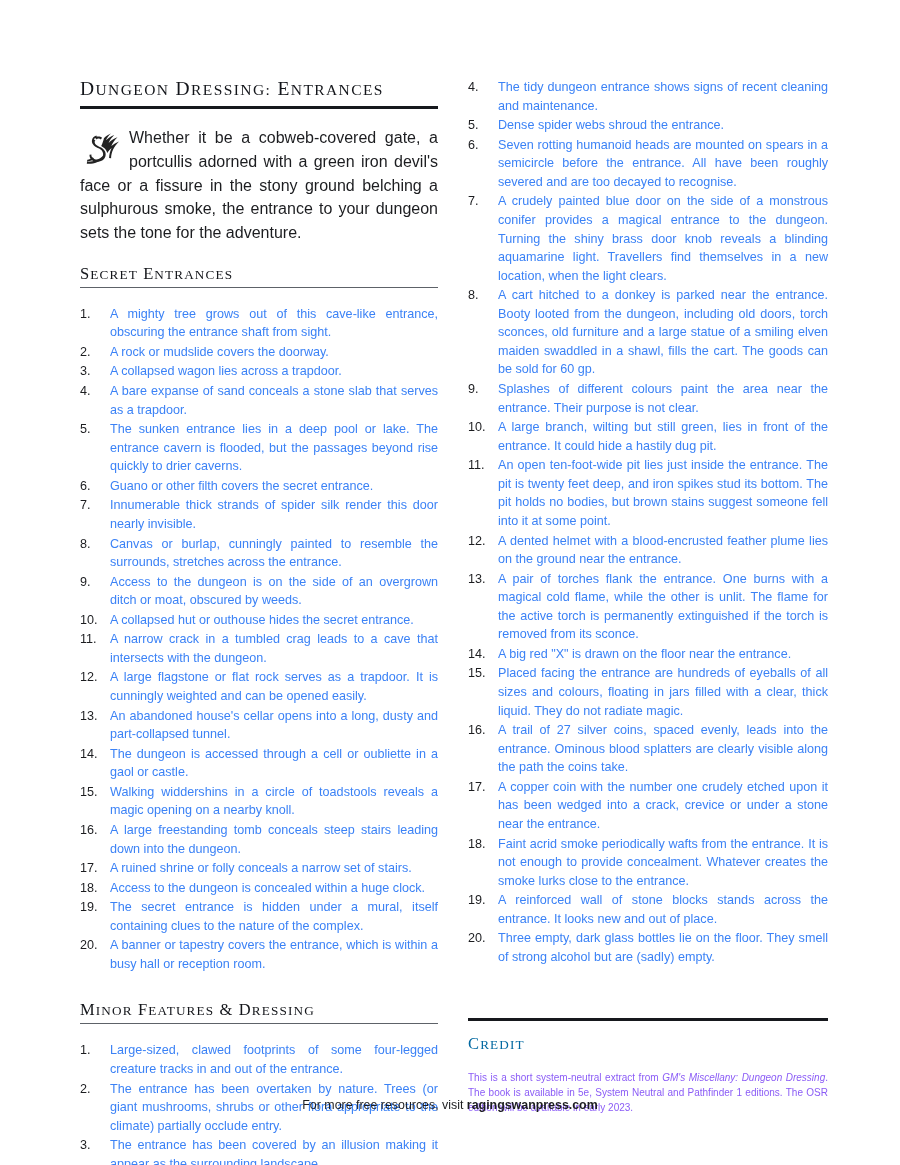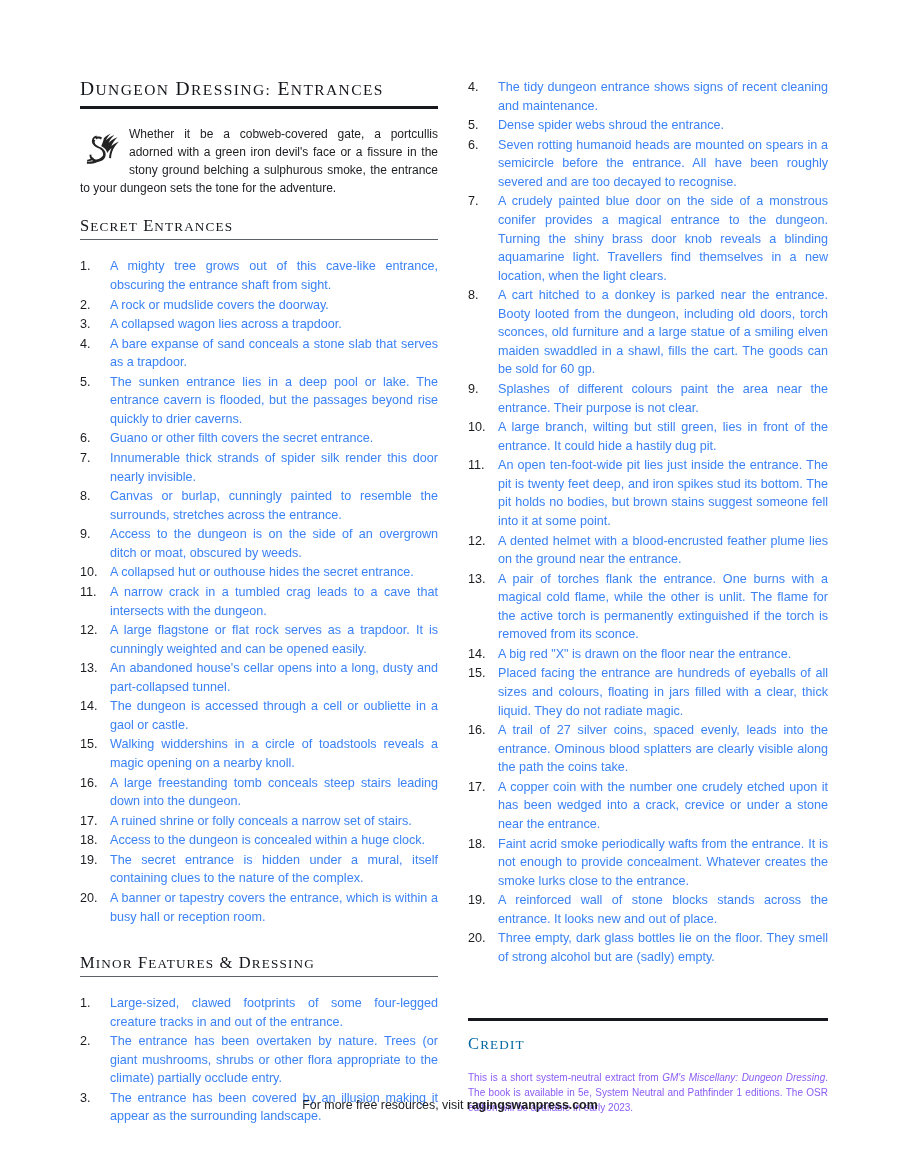--- a/index.html
+++ b/index.html
@@ -70,21 +70,21 @@
     color: #14161b;
     margin: 0 0 3px 0;
     text-transform: uppercase;
     line-height: 1.15;
   }
   .section-title .sc { font-size: 13.2px; }
 
   
   .intro {
     margin: 0 0 20px 0;
-    font-size: 12px;
+    font-size: 16px;
     line-height: 1.48;
     text-align: justify;
     color: #1c1d20;
   }
   .swan {
     float: left;
     width: 40px;
     height: 42px;
     margin: 1px 9px 0 0;
     shape-outside: margin-box;

